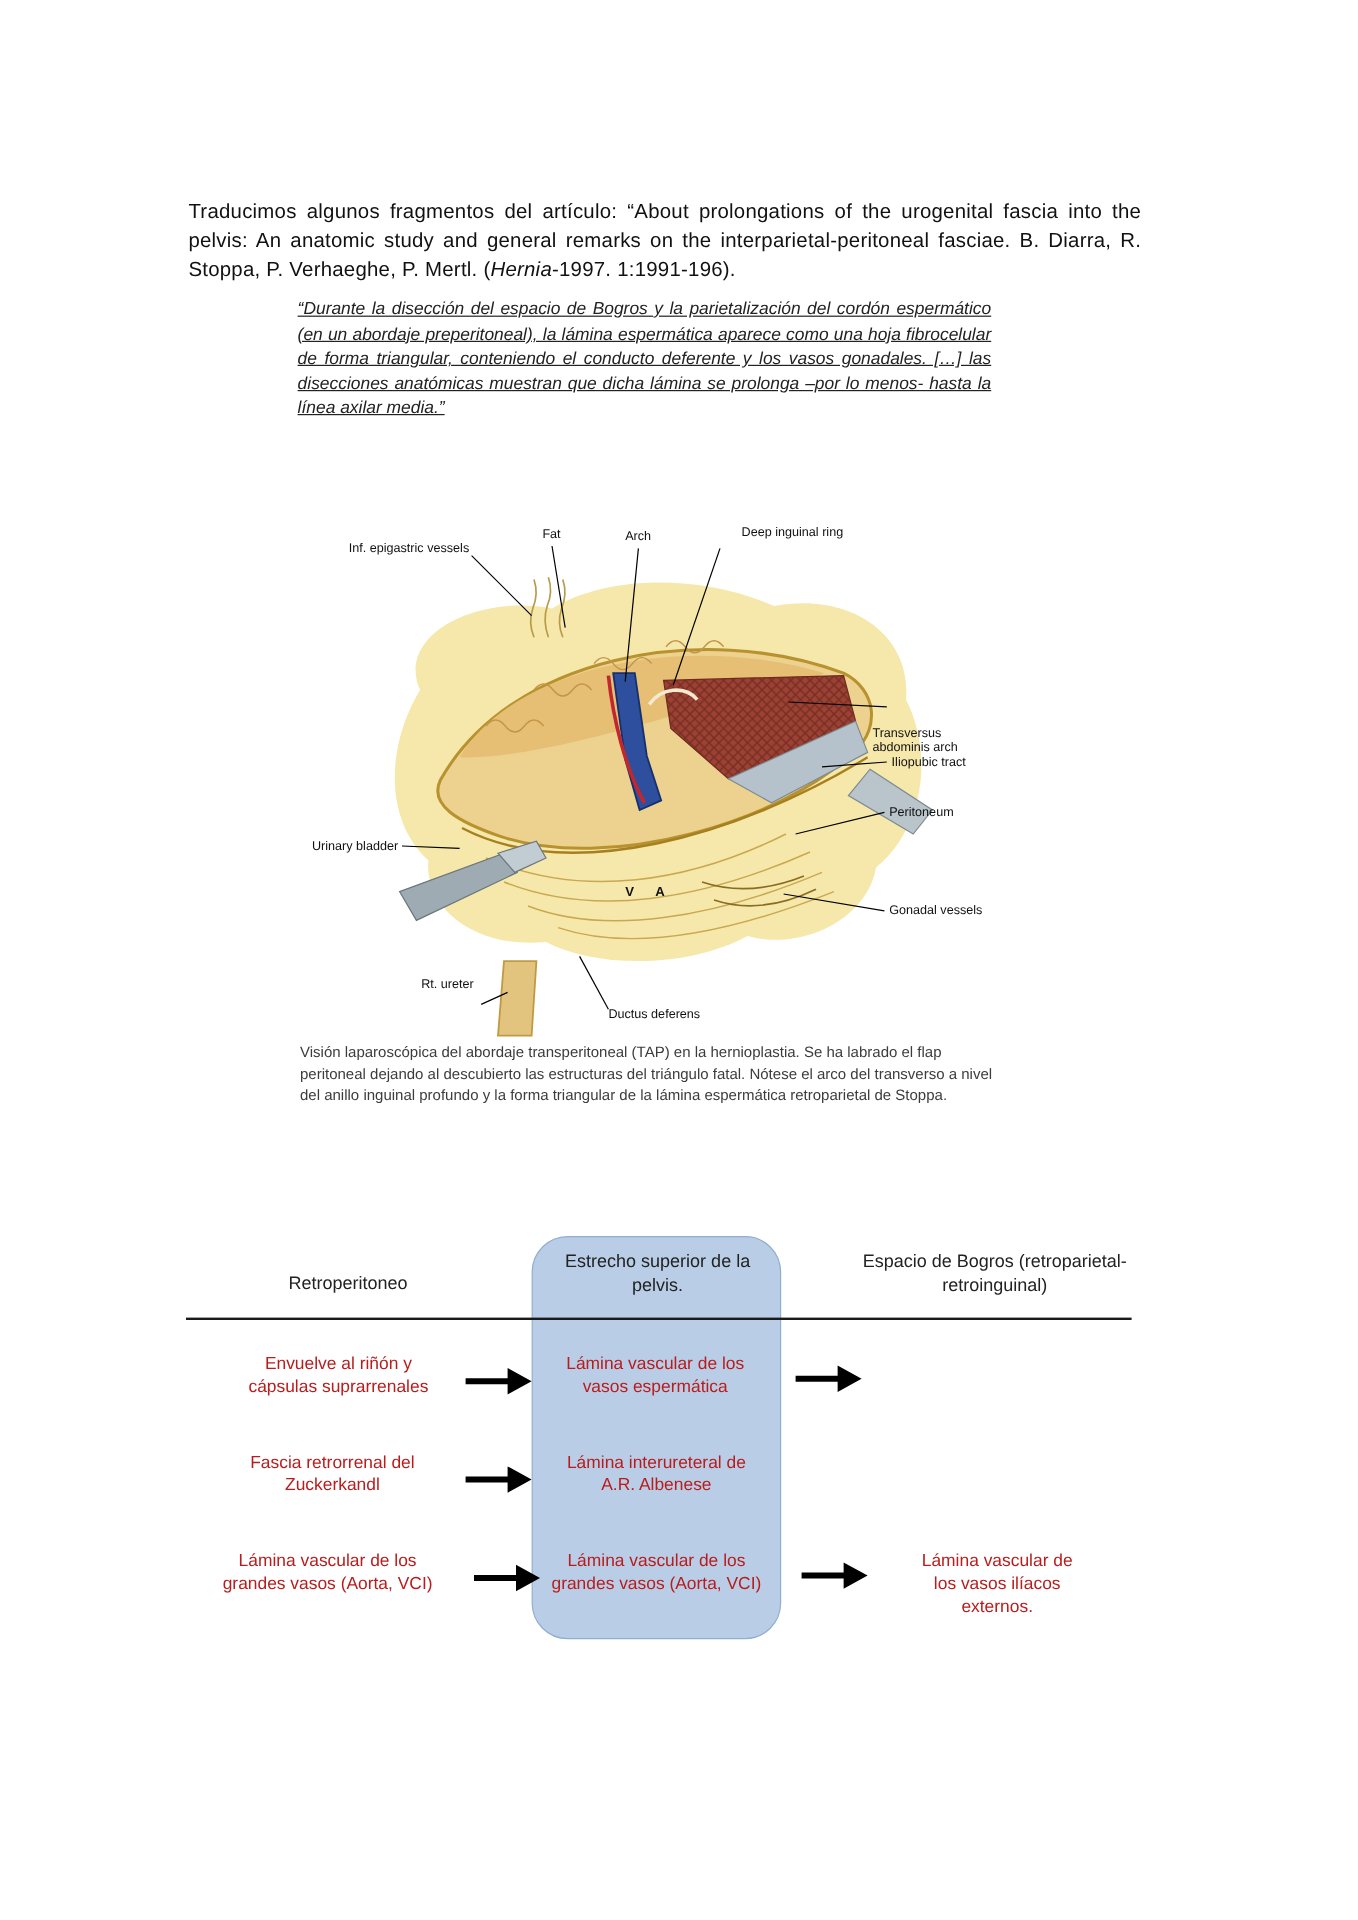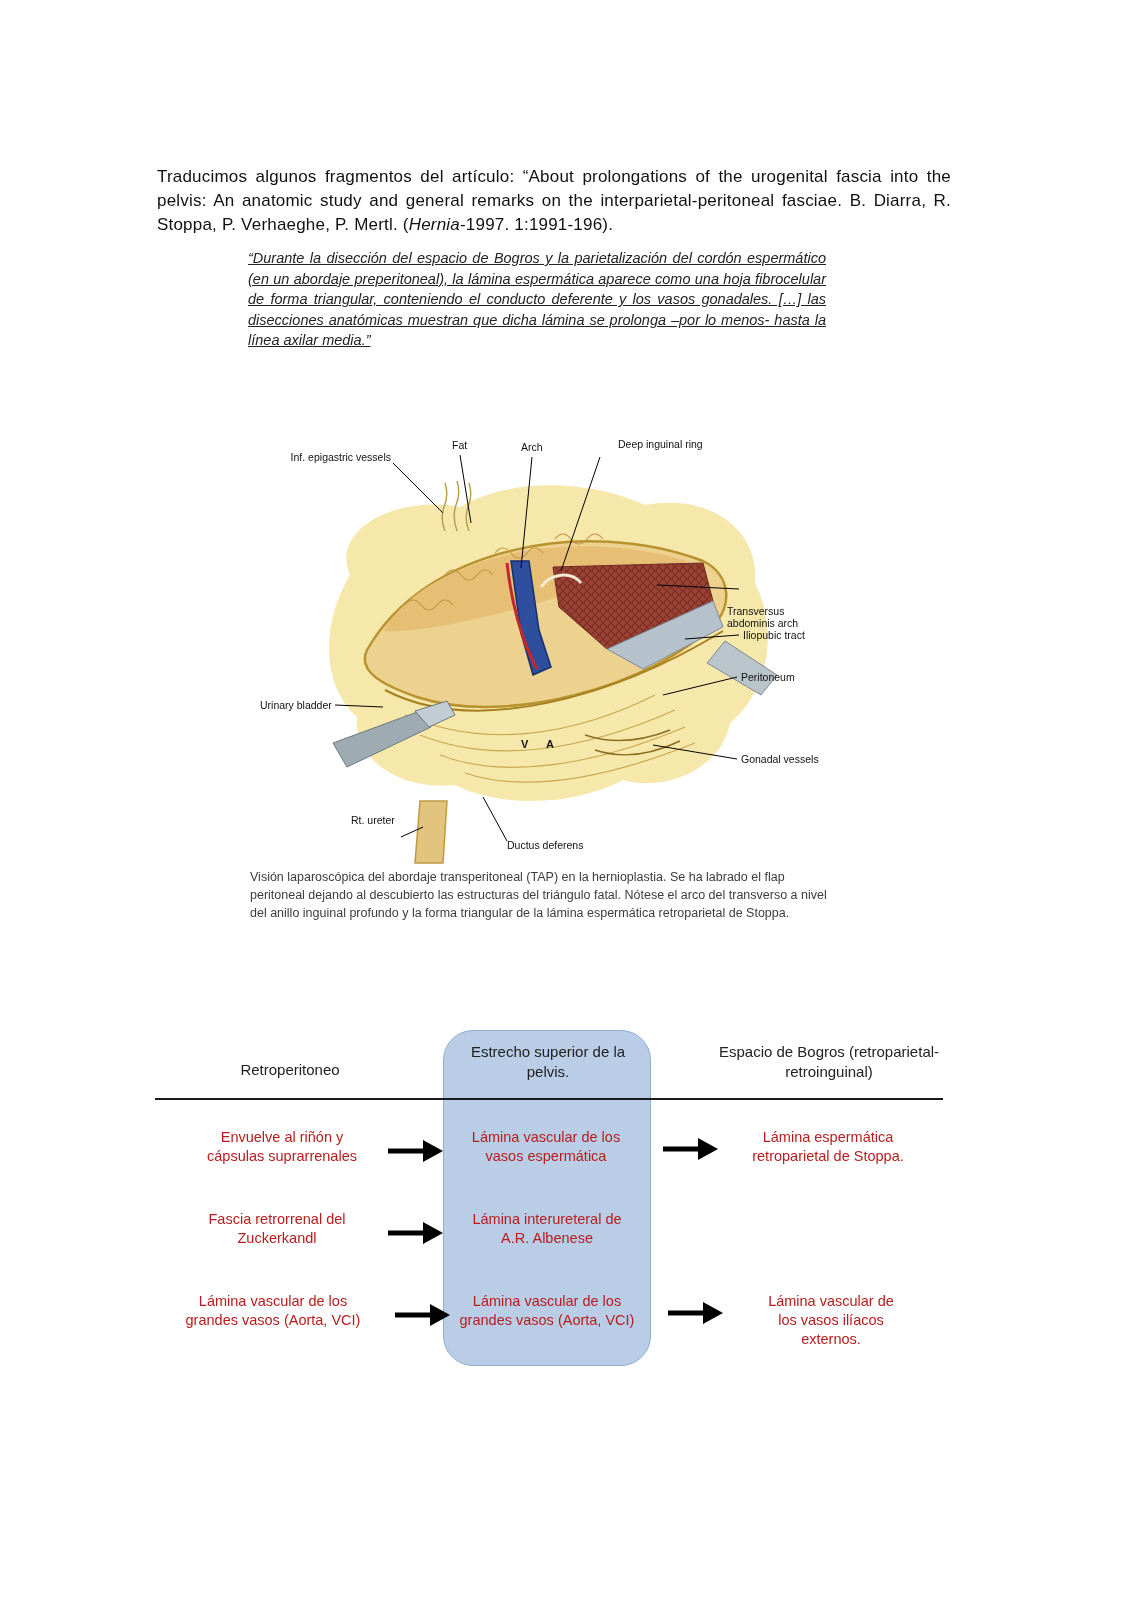--- a/index.html
+++ b/index.html
@@ -140,21 +140,20 @@
   <div class="cell" style="left:192px;top:1128px;width:180px;">Envuelve al riñón y cápsulas suprarrenales</div>
   <svg class="arrow" style="left:385px;top:1138px;" viewBox="0 0 60 26">
       <line x1="3" y1="13" x2="40" y2="13" stroke="#000" stroke-width="5"></line>
       <polygon points="38,2 58,13 38,24" fill="#000"></polygon>
     </svg>
   <div class="cell" style="left:460px;top:1128px;width:172px;">Lámina vascular de los vasos espermática</div>
   <svg class="arrow" style="left:660px;top:1136px;" viewBox="0 0 60 26">
       <line x1="3" y1="13" x2="40" y2="13" stroke="#000" stroke-width="5"></line>
       <polygon points="38,2 58,13 38,24" fill="#000"></polygon>
     </svg>
-  <div class="cell" style="left:728px;top:1128px;width:200px;">Lámina espermática retroparietal de Stoppa.</div>
 
   <div class="cell" style="left:192px;top:1210px;width:170px;">Fascia retrorrenal del Zuckerkandl</div>
   <svg class="arrow" style="left:385px;top:1220px;" viewBox="0 0 60 26">
       <line x1="3" y1="13" x2="40" y2="13" stroke="#000" stroke-width="5"></line>
       <polygon points="38,2 58,13 38,24" fill="#000"></polygon>
     </svg>
   <div class="cell" style="left:465px;top:1210px;width:164px;">Lámina interureteral de A.R. Albenese</div>
 
   <div class="cell" style="left:175px;top:1292px;width:196px;">Lámina vascular de los grandes vasos (Aorta, VCI)</div>
   <svg class="arrow" style="left:392px;top:1302px;" viewBox="0 0 60 26">

